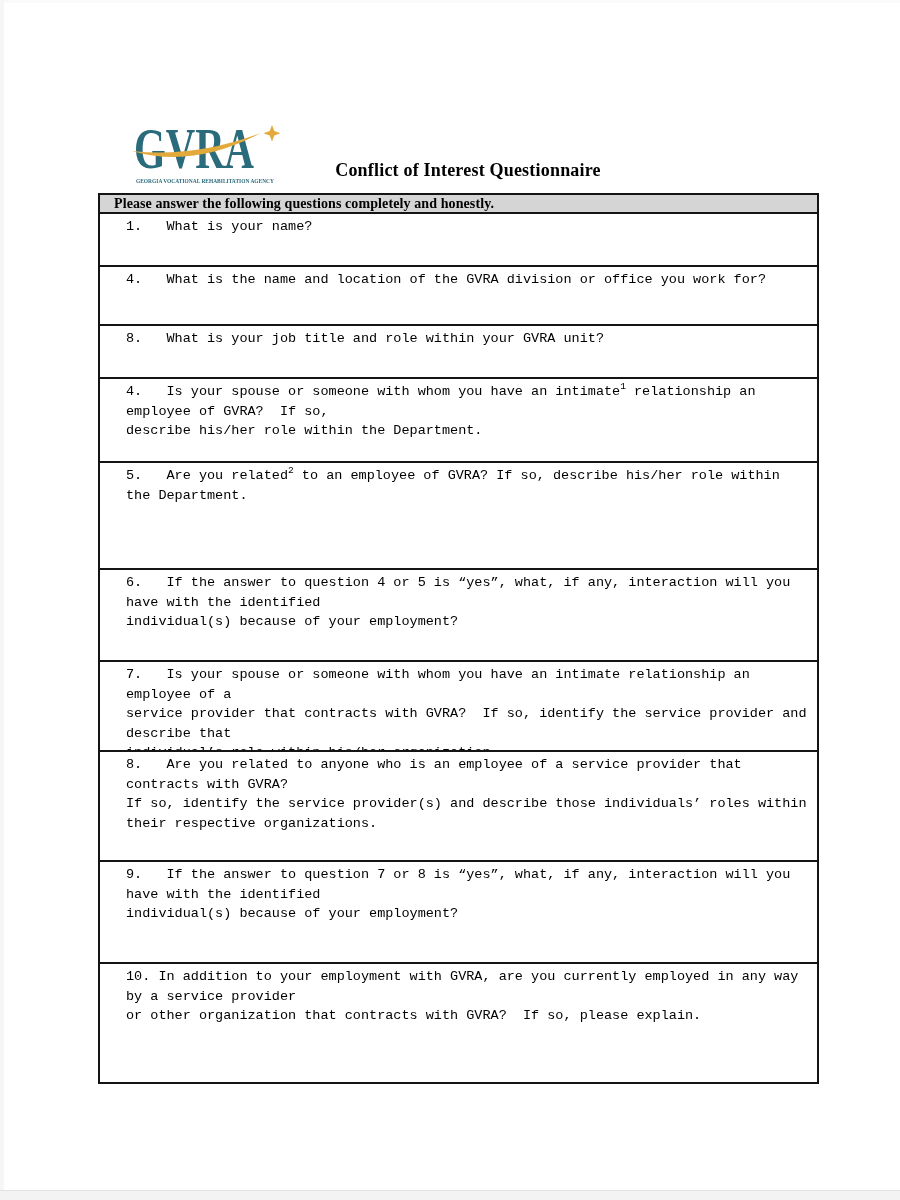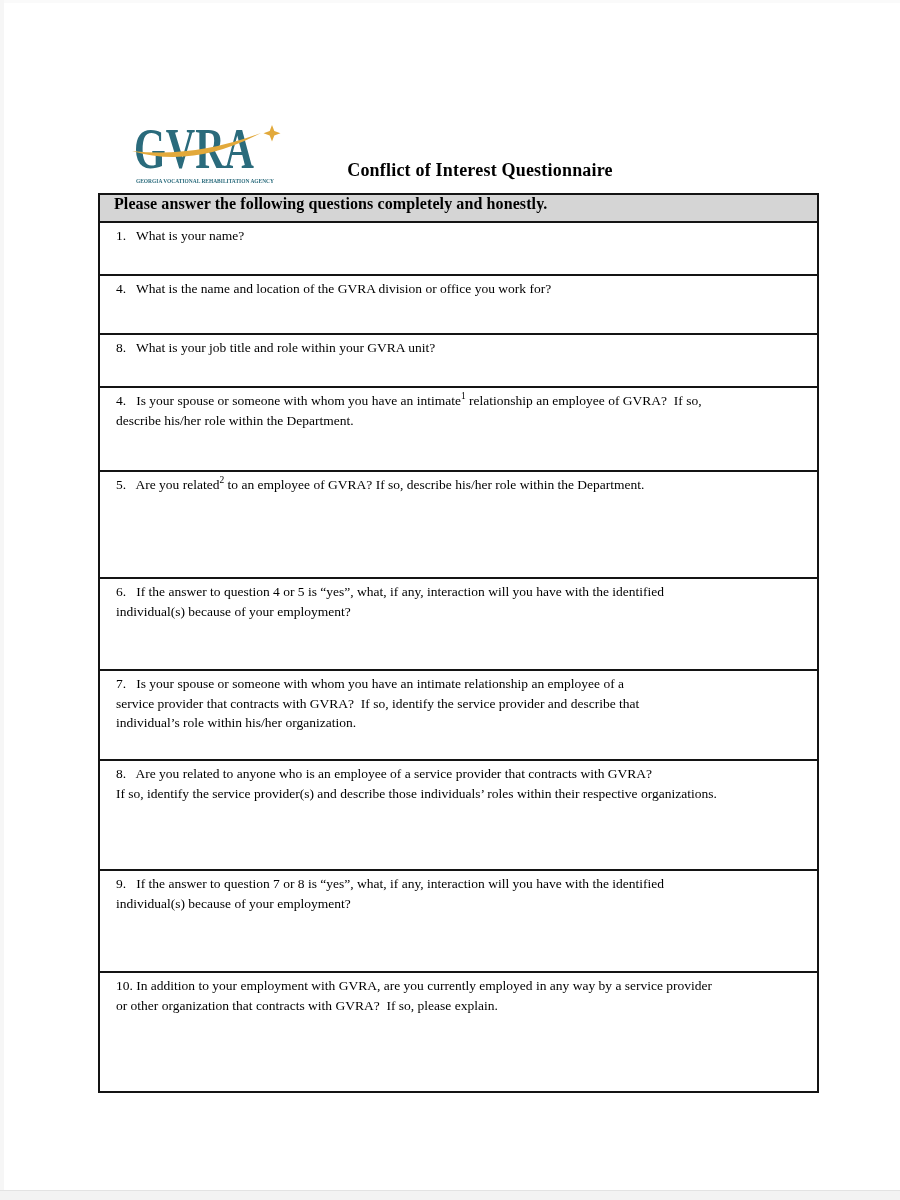--- a/index.html
+++ b/index.html
@@ -15,40 +15,41 @@
   .edge-bottom{ position:absolute; left:0; top:1190px; width:900px; height:10px; background:#f3f3f3; border-top:1px solid #e3e3e3; }
 
   
   .logo { position:absolute; left:130px; top:124px; width:152px; height:64px; }
   .logo svg { display:block; width:100%; height:100%; overflow:visible; }
   .logo-acronym { font-family:"Liberation Serif", serif; font-weight:bold; }
   .logo-tagline { font-family:"Liberation Serif", serif; font-weight:bold; }
 
   
   .doc-title {
-    position:absolute; left:60px; top:160px; width:840px;
+    position:absolute; left:48px; top:160px; width:840px;
     text-align:center; font-size:18px; font-weight:bold; line-height:20px;
     letter-spacing:0.2px;
   }
 
   
   .qtable {
     position:absolute; left:98px; top:193px; width:721px;
     border:2px solid #141414; background:#fff;
   }
   .thead {
-    height:26px; background:#d5d5d5;
-    font-size:16px; font-weight:bold; line-height:17px;
+    height:17px; background:#d5d5d5;
+    font-size:14px; font-weight:bold; line-height:17px;
     padding-left:14px; letter-spacing:0.1px;
   }
   .qrow { border-top:2px solid #141414; overflow:hidden; }
   .qtext {
-    padding:3px 8px 0 16px;
+    padding:3px 8px 0 26px;
     font-size:13.5px; line-height:19.5px;
     white-space:pre-wrap;
+    font-family:Liberation Mono, monospace;
   }
   .qtext sup { font-size:9.5px; line-height:0; position:relative; top:-1px; }
 </style>
 </head>
 <body>
 
 <div class="page">
 
   <div class="edge-top"></div>
   <div class="edge-left"></div>

